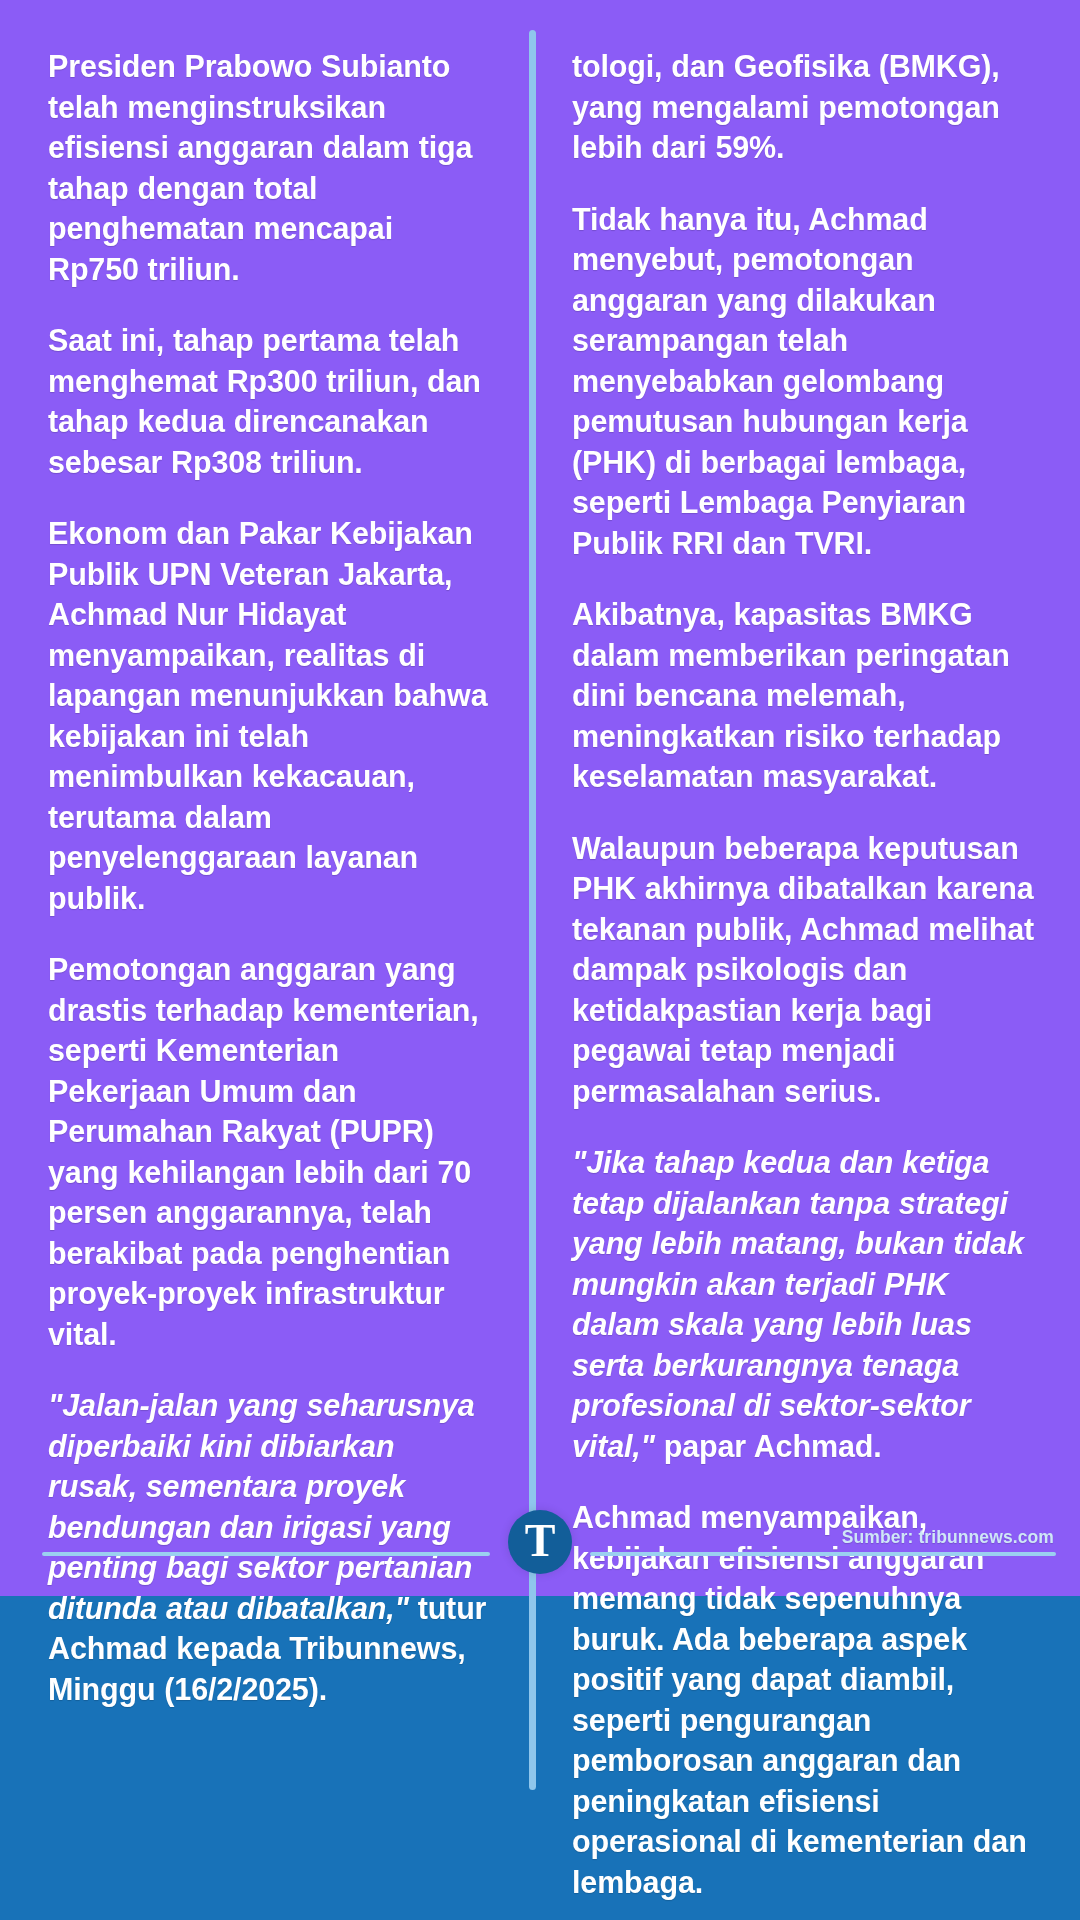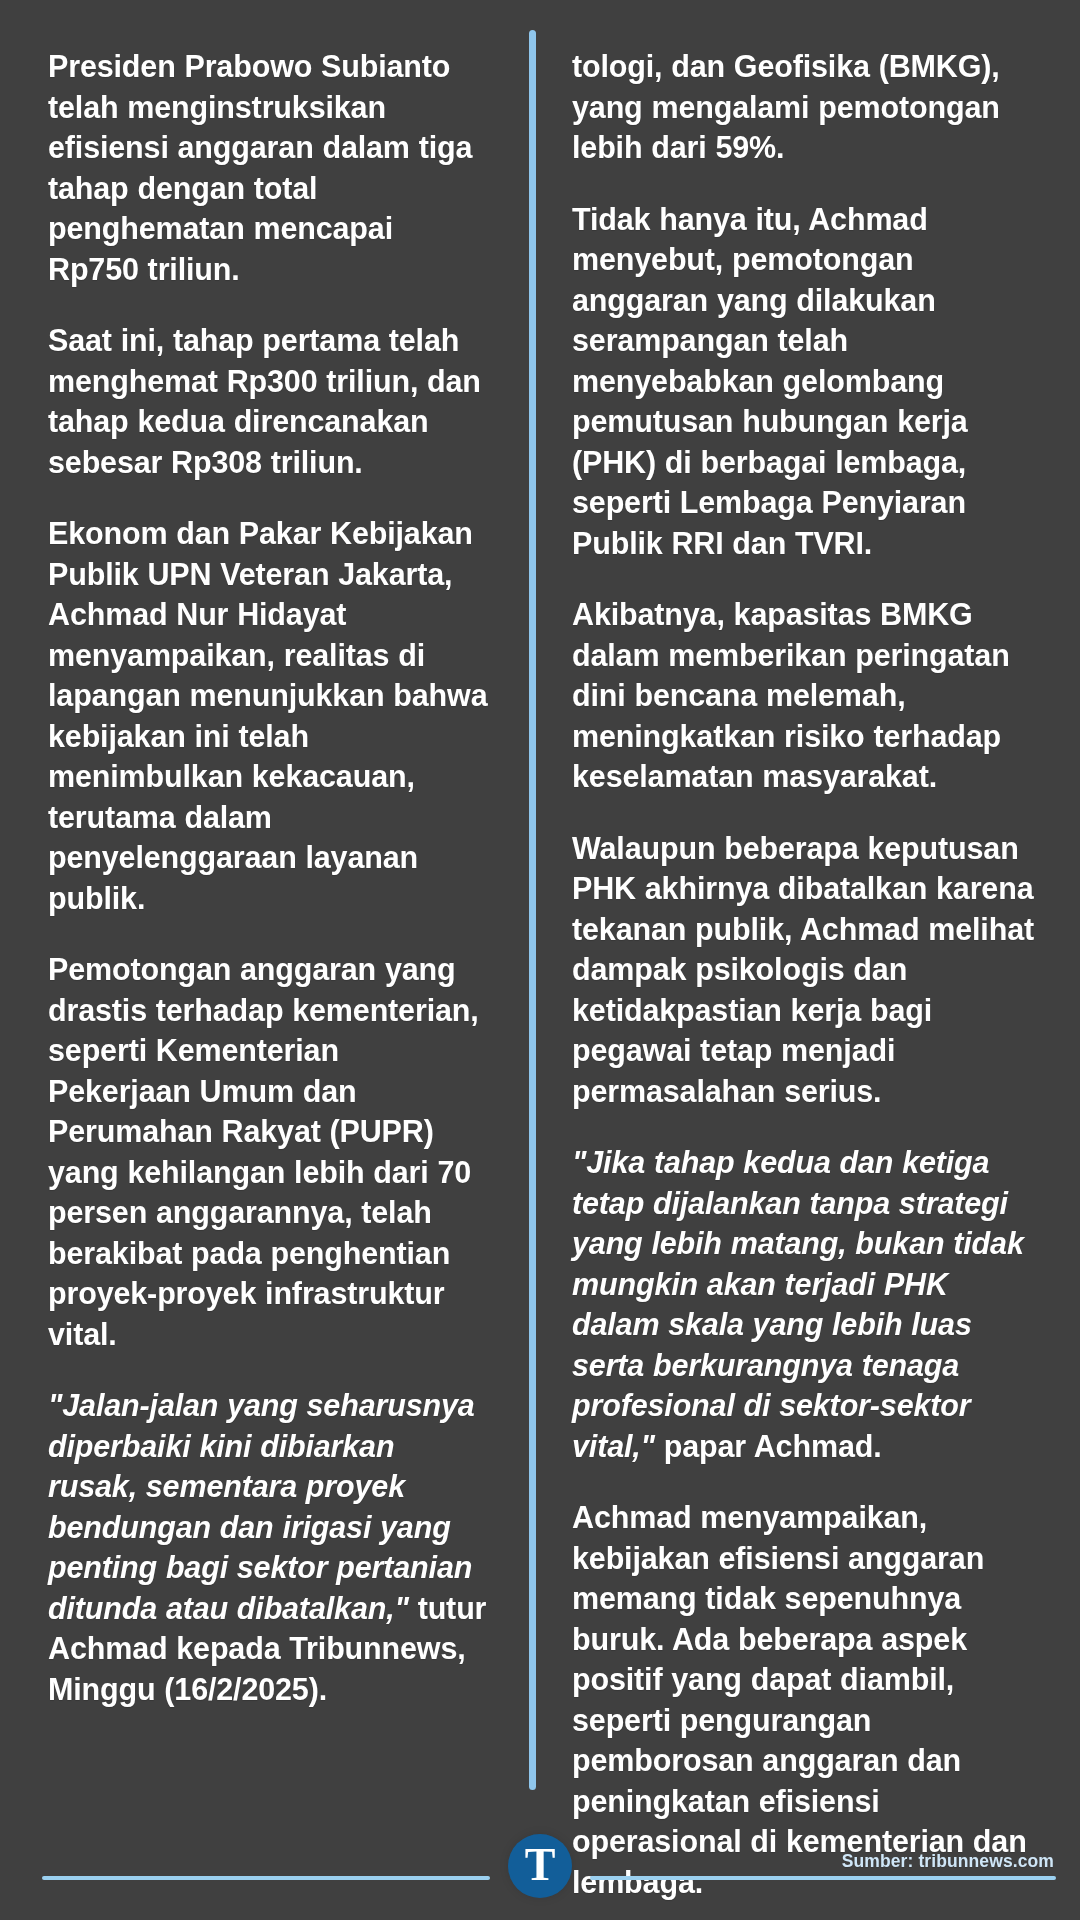--- a/index.html
+++ b/index.html
@@ -4,22 +4,22 @@
 <style>
   * { margin:0; padding:0; box-sizing:border-box; }
   html, body {
     width:1080px; height:1920px;
     background:#1872B8;
     font-family:"Liberation Sans", sans-serif;
     overflow:hidden;
   }
   #page {
     position:relative;
-    width:1080px; height:1920px;
-    background:#404040;
+    width:1080px; height:1596px;
+    background:#8b5cf6;
   }
 
   
   .v-divider {
     position:absolute;
     left:529px; top:30px;
     width:7px; height:1760px;
     background:#8FC6EC;
     border-radius:4px;
   }

